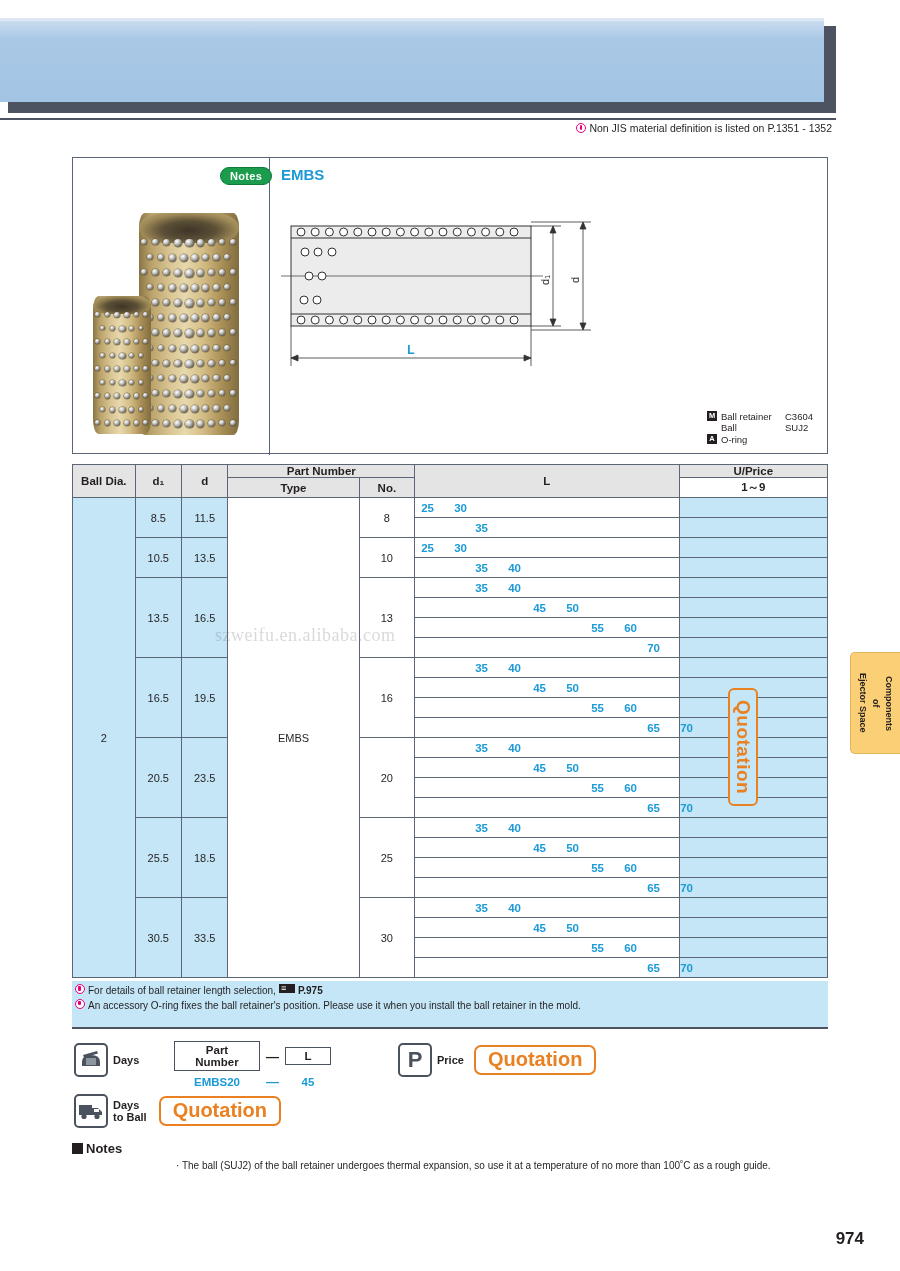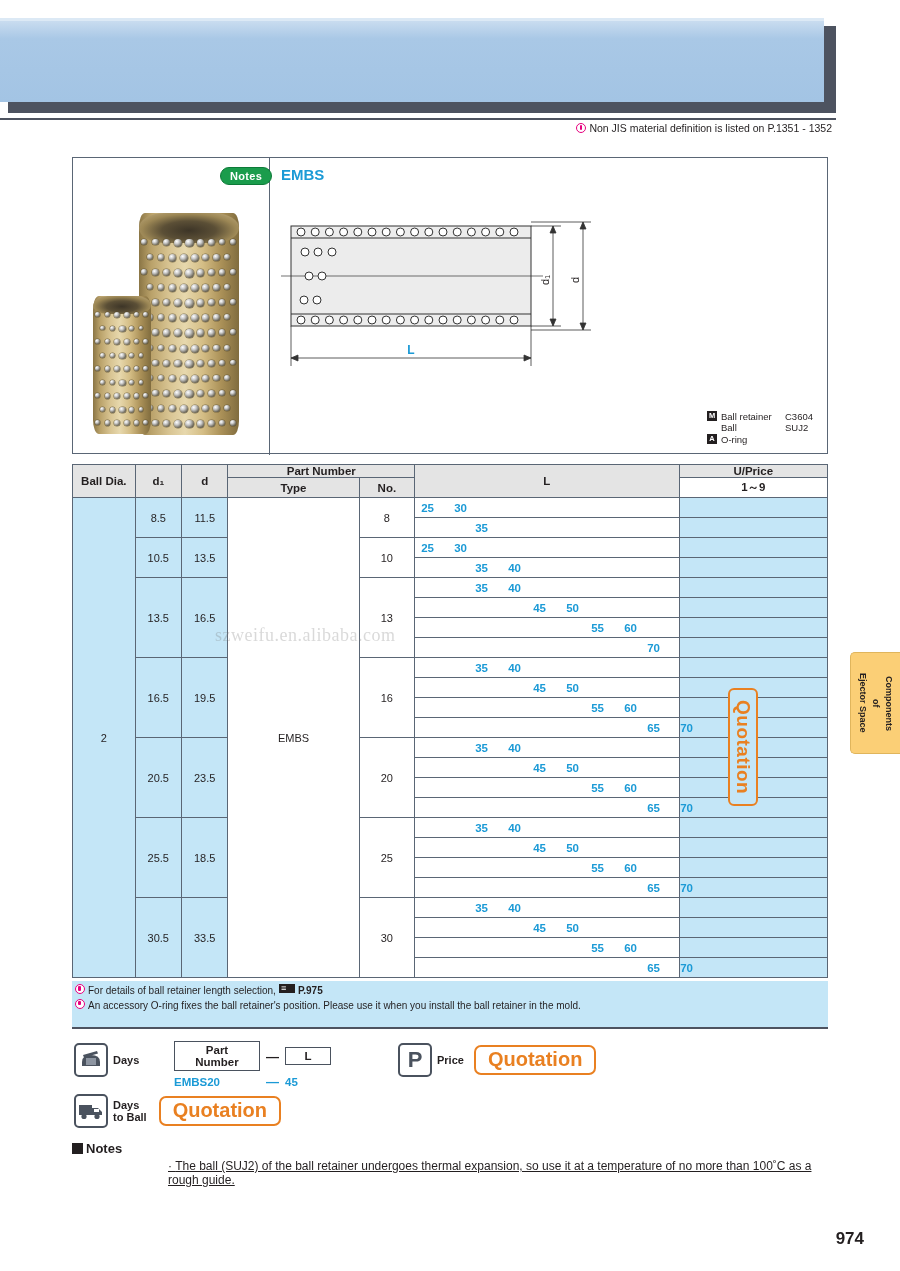--- a/index.html
+++ b/index.html
@@ -174,39 +174,39 @@
   .ord-block { position: absolute; }
   .ico-box {
     width: 34px; height: 34px; border: 2.5px solid #4a525e; border-radius: 5px;
     background: #fff; display: flex; align-items: center; justify-content: center;
   }
   .ico-label { font-size: 11px; font-weight: bold; line-height: 12px; color: #231f20; margin-left: 5px; }
   .pn-box {
     border: 1.5px solid #4a525e; background: #fff; font-size: 11.5px; font-weight: bold;
     padding: 2px 8px; text-align: center; color: #231f20;
   }
-  .pn-val { font-size: 11.5px; font-weight: bold; color: #1b9ad6; text-align: left; }
+  .pn-val { font-size: 11.5px; font-weight: bold; color: #1b9ad6; text-align: center; }
   .dash { font-size: 13px; font-weight: bold; color: #231f20; }
   .quote-h {
     border: 2.5px solid #e98021; border-radius: 7px; color: #e98021;
     font-size: 20px; font-weight: bold; padding: 1px 12px 3px; display: inline-block;
     line-height: 22px;
   }
 
   
   .notes-title {
     position: absolute; left: 72px; top: 1141px; font-size: 13px; font-weight: bold; color: #231f20;
   }
   .notes-sq {
     display: inline-block; width: 11px; height: 11px; background: #231f20; margin-right: 3px;
     vertical-align: -1px;
   }
   .notes-body {
-    position: absolute; left: 168px; top: 1159px; width: 660px;
-    font-size: 12px; color: #231f20; line-height: 14px; text-decoration: underline;
+    position: absolute; left: 176px; top: 1159px; width: 660px;
+    font-size: 10px; color: #231f20; line-height: 14px;
   }
   .page-no {
     position: absolute; right: 36px; bottom: 22px; font-size: 17px; font-weight: bold; color: #231f20;
   }
 
   
   .watermark {
     position: absolute; left: 215px; top: 625px; font-size: 18px; color: rgba(120,120,120,0.28);
     font-family: "Liberation Serif", serif; letter-spacing: 0.5px; pointer-events: none;
   }

